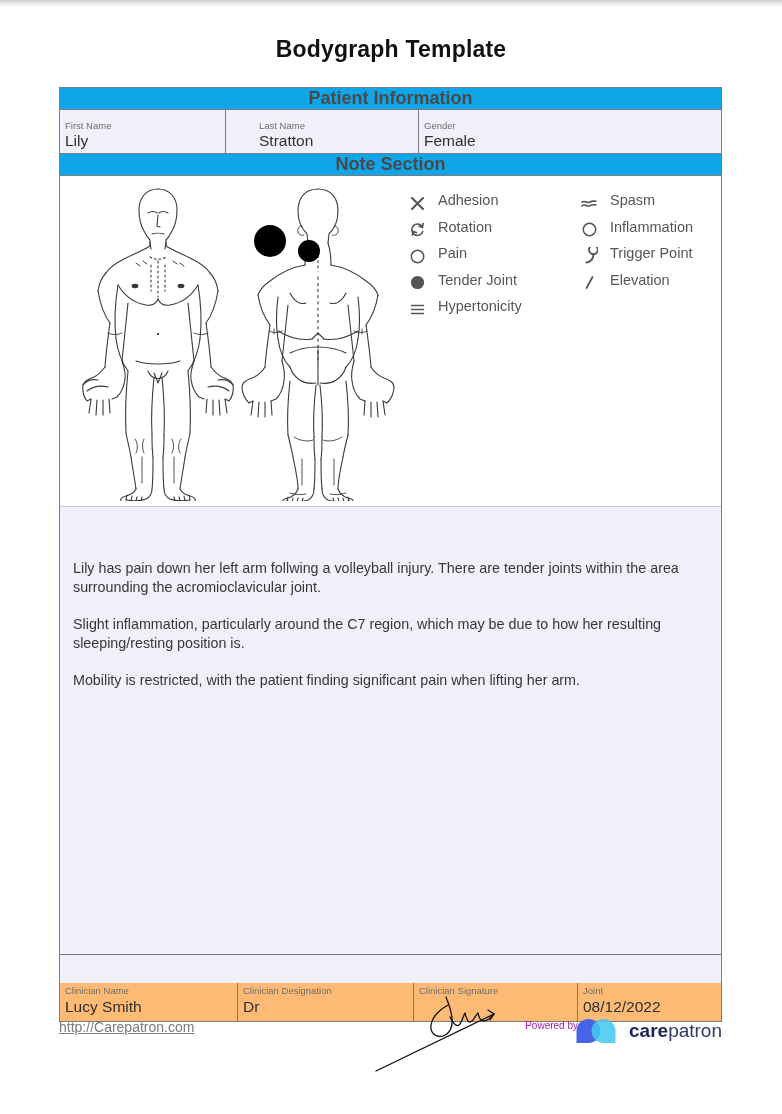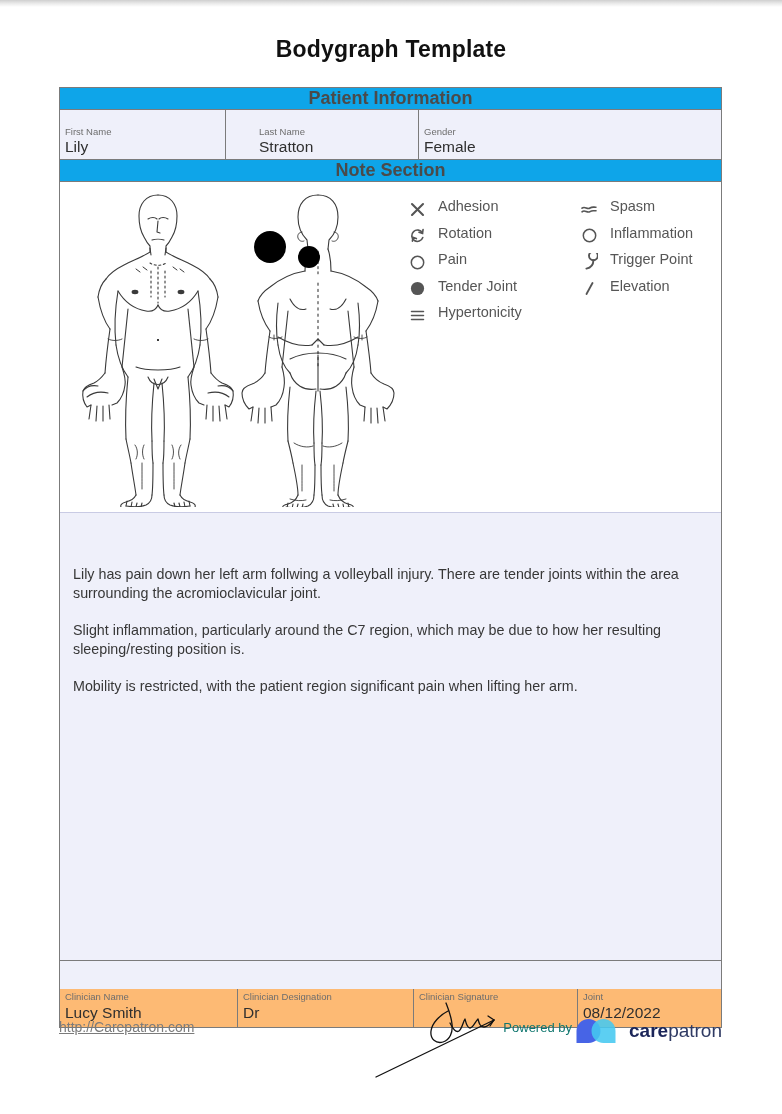--- a/index.html
+++ b/index.html
@@ -53,21 +53,21 @@
     line-height: 21px;
   }
   .field-row {
     display: flex;
     border-bottom: 1px solid #7b7b7b;
     background: #eff0fa;
   }
   .field-cell {
     border-right: 1px solid #7b7b7b;
     box-sizing: border-box;
-    padding: 16px 0 3px 5px;
+    padding: 10px 0 3px 5px;
     background: #eff0fa;
   }
   .field-cell:last-child { border-right: none; }
   .f-first { width: 166px; }
   .f-last  { width: 165px; margin-left: 28px; }
   .f-dob   { width: 163px; }
   .f-gen   { width: 167px; }
   .field-label {
     font-size: 9.5px;
     color: #6d6d6d;
@@ -190,24 +190,24 @@
   .footer-link {
     position: absolute;
     left: 0;
     top: 3px;
     font-size: 14px;
     color: #7b7b7b;
     text-decoration: underline;
   }
   .powered {
     position: absolute;
-    right: 150px;
+    right: 144px;
     top: 4px;
-    font-size: 13px;
-    color: #0f766e;
+    font-size: 10px;
+    color: #a21caf;
     white-space: nowrap;
   }
   .brand {
     position: absolute;
     right: 0;
     top: 0;
     display: flex;
     align-items: center;
   }
   .brand-text {
@@ -558,21 +558,21 @@
           <span class="legend-text">Elevation</span>
         </div>
 
       </div>
     </div>
   </div>
 
   <div class="note-body">
     <p class="note-para">Lily has pain down her left arm follwing a volleyball injury. There are tender joints within the area surrounding the acromioclavicular joint.</p>
     <p class="note-para">Slight inflammation, particularly around the C7 region, which may be due to how her resulting sleeping/resting position is.</p>
-    <p class="note-para">Mobility is restricted, with the patient region significant pain when lifting her arm.</p>
+    <p class="note-para">Mobility is restricted, with the patient finding significant pain when lifting her arm.</p>
   </div>
 
   <div class="clin-row">
     <div class="clin-cell c-name">
       <div class="clin-label">Clinician Name</div>
       <div class="clin-value">Lucy Smith</div>
     </div>
     <div class="clin-cell c-desg">
       <div class="clin-label">Clinician Designation</div>
       <div class="clin-value">Dr</div>

